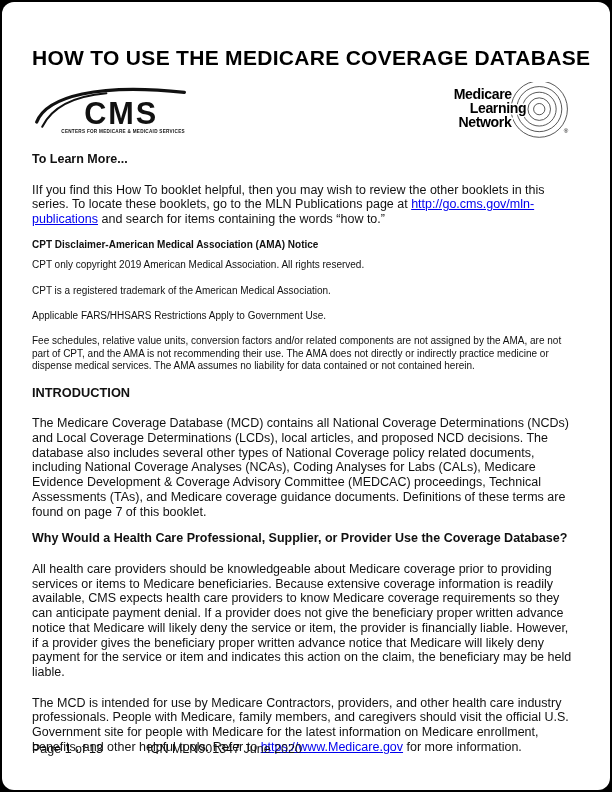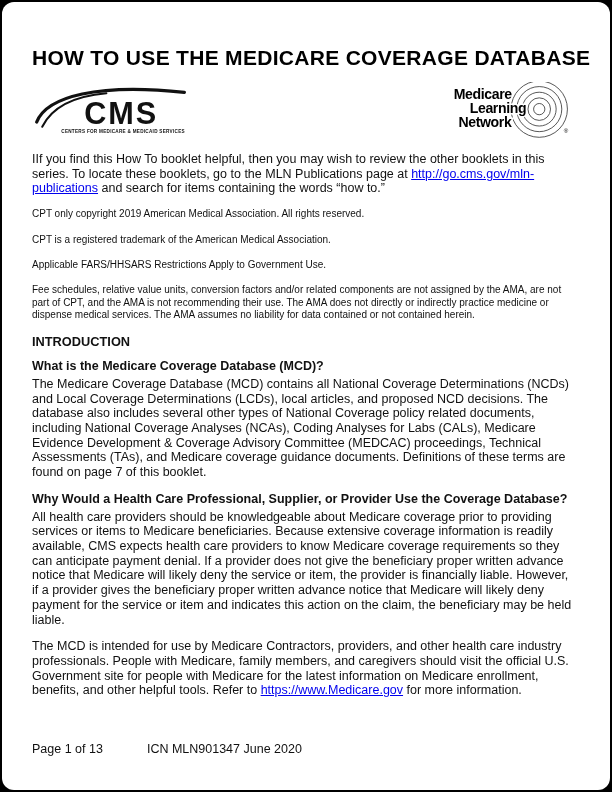--- a/index.html
+++ b/index.html
@@ -39,21 +39,21 @@
     margin-bottom: 12px;
     height: 58px;
   }
   .cms-text { font-family: "Liberation Sans", sans-serif; font-weight: bold; font-size: 33px; letter-spacing: 2px; fill: #111; }
   .cms-caption { font-family: "Liberation Sans", sans-serif; font-weight: bold; font-size: 5px; letter-spacing: 0.3px; fill: #111; }
   .mln-text { font-family: "Liberation Sans", sans-serif; font-weight: bold; font-size: 15px; letter-spacing: -0.4px; fill: #000; paint-order: stroke fill; stroke: #fff; stroke-width: 3px; }
   .mln-reg { font-family: "Liberation Sans", sans-serif; font-size: 6.5px; fill: #000; paint-order: stroke fill; stroke: #fff; stroke-width: 1.5px; }
 
   .body-text { font-size: 12.5px; line-height: 14.7px; }
   .bold { font-weight: bold; }
-  p.body-para { font-size: 12.5px; line-height: 14.7px; margin: 3px 0 12px 0; }
+  p.body-para { font-size: 12.5px; line-height: 14.7px; margin: 16px 0 12px 0; }
   .section-gap { margin-bottom: 15px; }
 
   .small-heading {
     font-size: 10px;
     font-weight: bold;
     line-height: 12.4px;
     margin: 2px 0 8px 0;
   }
   p.small-para {
     font-size: 10px;
@@ -110,34 +110,35 @@
           <circle cx="95" cy="28" r="30"></circle>
         </g>
         <text class="mln-text" x="4" y="17">Medicare</text>
         <text class="mln-text" x="21" y="32">Learning</text>
         <text class="mln-text" x="9" y="47">Network</text>
         <text class="mln-reg" x="121" y="53">®</text>
       </svg>
     </div>
 
     <div>
+      <div class="body-text bold">To Learn More...</div>
       <p class="body-para"><span>IIf you find this How To booklet helpful, then you may wish to review the other booklets in this series. To locate these booklets, go to the MLN Publications page at </span><a class="doc-link">http://go.cms.gov/mln-publications</a><span> and search for items containing the words “how to.”</span></p>
     </div>
 
     <div>
+      <div class="small-heading">CPT Disclaimer-American Medical Association (AMA) Notice</div>
       <p class="small-para">CPT only copyright 2019 American Medical Association. All rights reserved.</p>
       <p class="small-para">CPT is a registered trademark of the American Medical Association.</p>
       <p class="small-para">Applicable FARS/HHSARS Restrictions Apply to Government Use.</p>
       <p class="small-para">Fee schedules, relative value units, conversion factors and/or related components are not assigned by the AMA, are not part of CPT, and the AMA is not recommending their use. The AMA does not directly or indirectly practice medicine or dispense medical services. The AMA assumes no liability for data contained or not contained herein.</p>
     </div>
 
     <div>
       <div class="intro-heading">INTRODUCTION</div>
 
-      <div class="sub-heading">What is the Medicare Coverage Database (MCD)?</div>
       <p class="body-para section-gap">The Medicare Coverage Database (MCD) contains all National Coverage Determinations (NCDs) and Local Coverage Determinations (LCDs), local articles, and proposed NCD decisions. The database also includes several other types of National Coverage policy related documents, including National Coverage Analyses (NCAs), Coding Analyses for Labs (CALs), Medicare Evidence Development &amp; Coverage Advisory Committee (MEDCAC) proceedings, Technical Assessments (TAs), and Medicare coverage guidance documents. Definitions of these terms are found on page 7 of this booklet.</p>
 
       <div class="sub-heading">Why Would a Health Care Professional, Supplier, or Provider Use the Coverage Database?</div>
       <p class="body-para section-gap">All health care providers should be knowledgeable about Medicare coverage prior to providing services or items to Medicare beneficiaries. Because extensive coverage information is readily available, CMS expects health care providers to know Medicare coverage requirements so they can anticipate payment denial. If a provider does not give the beneficiary proper written advance notice that Medicare will likely deny the service or item, the provider is financially liable. However, if a provider gives the beneficiary proper written advance notice that Medicare will likely deny payment for the service or item and indicates this action on the claim, the beneficiary may be held liable.</p>
 
       <p class="body-para"><span>The MCD is intended for use by Medicare Contractors, providers, and other health care industry professionals. People with Medicare, family members, and caregivers should visit the official U.S. Government site for people with Medicare for the latest information on Medicare enrollment, benefits, and other helpful tools. Refer to </span><a class="doc-link">https://www.Medicare.gov</a><span> for more information.</span></p>
     </div>
 
     <div class="footer">
       <span>Page 1 of 13</span><span class="icn">ICN MLN901347 June 2020</span>

